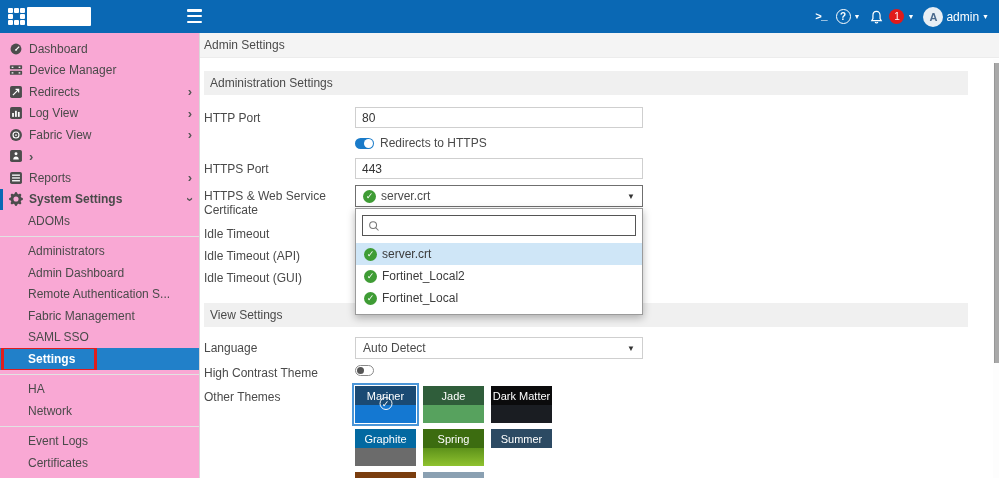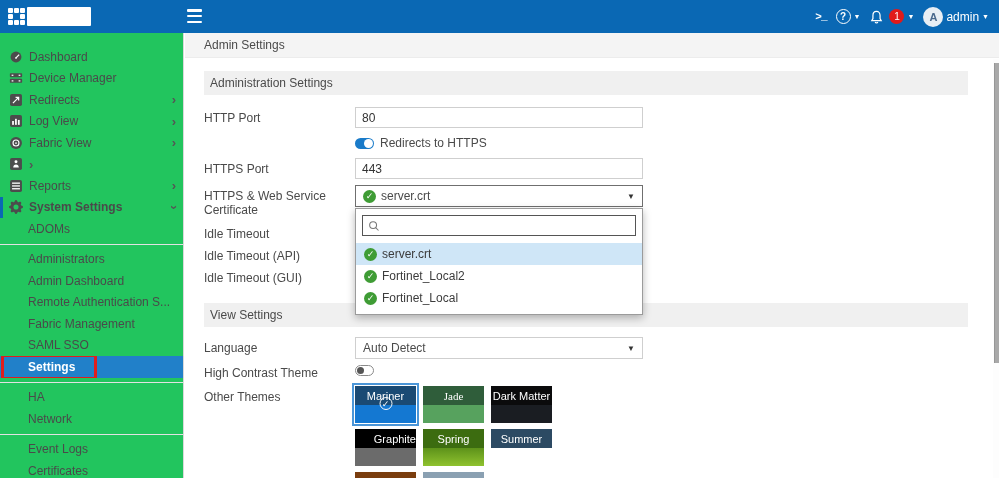--- a/index.html
+++ b/index.html
@@ -26,22 +26,22 @@
   .console-glyph { font-family:"Liberation Mono", monospace; font-weight:bold; font-size:11px; letter-spacing:-1px; }
   .help-circle { width:15px; height:15px; border:1.5px solid #fff; border-radius:50%;
     display:flex; align-items:center; justify-content:center; font-size:10px; font-weight:bold; }
   .caret-down { font-size:7px; line-height:1; }
   .badge { min-width:15px; height:15px; border-radius:8px; background:#e11a1a; color:#fff;
     font-size:10px; display:flex; align-items:center; justify-content:center; padding:0 4px; margin-left:2px; }
   .avatar { width:20px; height:20px; border-radius:50%; background:#e8eef4; color:#49688c;
     display:flex; align-items:center; justify-content:center; font-size:11px; font-weight:bold; }
 
   
-  .sidebar { position:absolute; top:33px; left:0; width:184px; height:445px; background:#22c55e;
-    border-right:1px solid #d9d9d9; padding-top:13px; overflow:hidden; z-index:30; }
+  .sidebar { position:absolute; top:33px; left:0; width:200px; height:445px; background:#f9a8d4;
+    border-right:1px solid #d9d9d9; padding-top:5px; overflow:hidden; z-index:30; }
   .nav-item { display:flex; align-items:center; height:21.5px; padding:0 7px 0 8px; cursor:pointer; color:#4a4a4a; }
   .nav-icon { width:15px; height:15px; margin-right:6px; display:flex; align-items:center; justify-content:center; flex:none; }
   .nav-label { flex:1; white-space:nowrap; overflow:hidden; text-overflow:ellipsis; }
   .chev { color:#555; font-size:13px; line-height:1; font-weight:bold; }
   .chev.down { display:inline-block; transform:rotate(90deg); }
   .nav-item.active-parent { font-weight:bold; border-left:3px solid #0a68b4; padding-left:5px; }
   .sub-item { display:flex; align-items:center; height:21.5px; padding-left:28px; cursor:pointer;
     color:#4a4a4a; position:relative; white-space:nowrap; overflow:hidden; }
   .sub-item .sub-label { overflow:hidden; text-overflow:ellipsis; }
   .sub-item.selected { background:#2180c9; color:#fff; font-weight:bold; }
@@ -395,33 +395,33 @@
       <div class="ctrl-col" style="width:240px;">
         <div class="themes-grid">
           <div class="tile selected">
             <div class="tile-head" style="background: rgb(26, 74, 116);">
                 <span>Mariner</span>
               </div>
             <div class="tile-body" style="background: rgb(20, 120, 210);"></div>
             <span class="tile-check">✓</span>
           </div>
           <div class="tile">
-            <div class="tile-head" style="background: rgb(47, 93, 58); font-family: Liberation Serif, serif;">
+            <div class="tile-head" style="background: rgb(47, 93, 58);">
                 <span>Jade</span>
               </div>
             <div class="tile-body" style="background: rgb(87, 162, 94);"></div>
           </div>
           <div class="tile">
             <div class="tile-head" style="background: rgb(11, 11, 12);">
                 <span>Dark Matter</span>
               </div>
             <div class="tile-body" style="background: rgb(26, 29, 34);"></div>
           </div>
           <div class="tile">
-            <div class="tile-head" style="background: #000000; justify-content: flex-end;">
+            <div class="tile-head" style="background: #0369a1;">
                 <span>Graphite</span>
               </div>
             <div class="tile-body" style="background: rgb(107, 107, 107);"></div>
           </div>
           <div class="tile">
             <div class="tile-head" style="background: rgb(60, 108, 16);">
                 <span>Spring</span>
               </div>
             <div class="tile-body" style="background: linear-gradient(rgb(93, 146, 26), rgb(143, 194, 47));"></div>
           </div>

